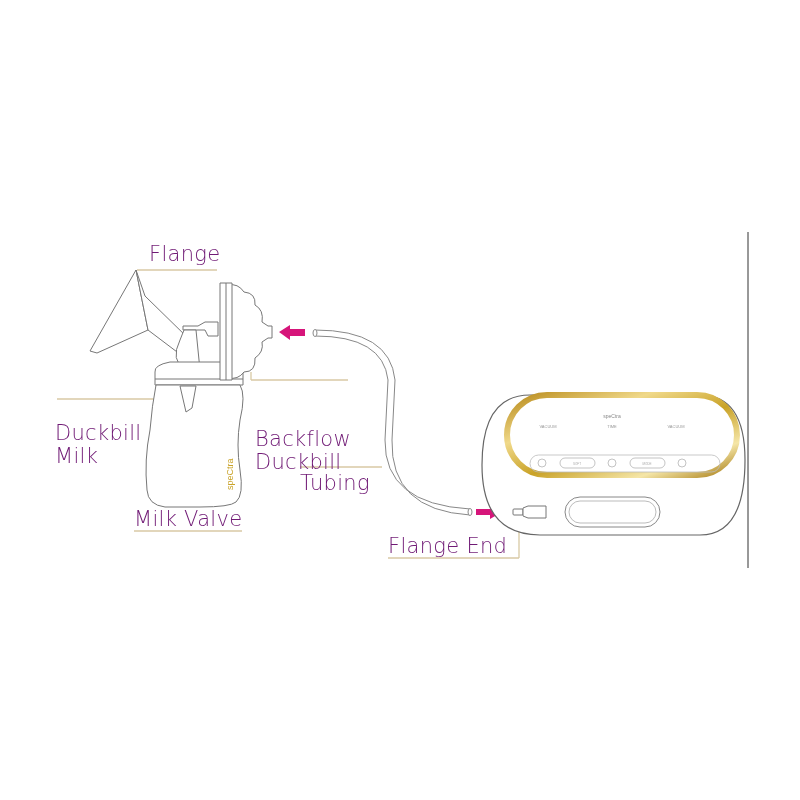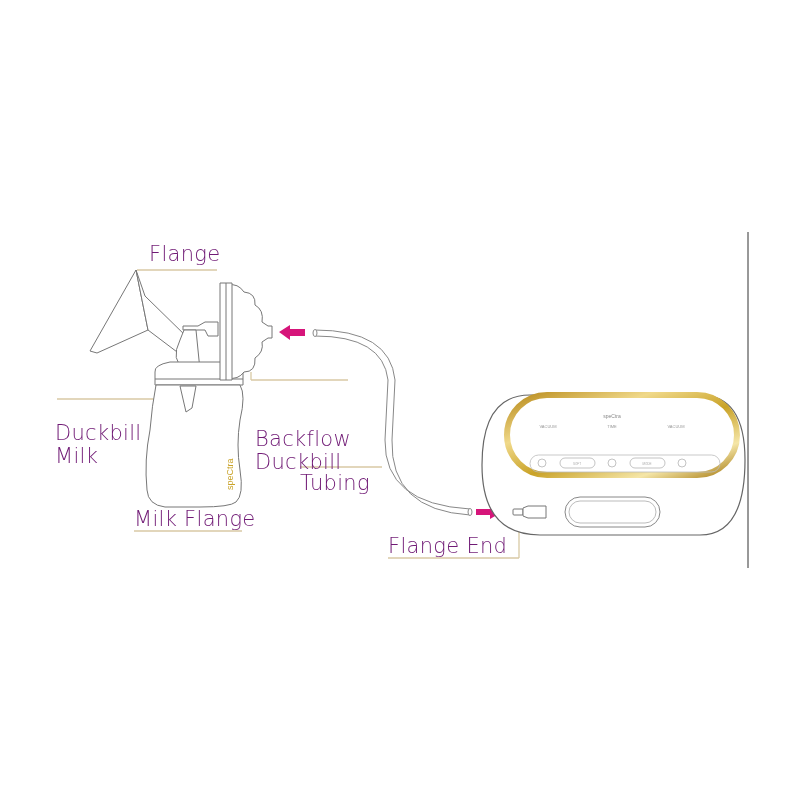--- a/index.html
+++ b/index.html
@@ -96,15 +96,15 @@
 
 <div class="label" style="left:149px; top:243px;">Flange</div>
 <div class="label multi" style="left:255px; top:380px;margin-top:48px;">
   <div>Backflow</div>
   <div>Duckbill</div>
 </div>
 <div class="label multi" style="left:55px; top:403px;margin-top:19px;">
   <div>Duckbill</div>
   <div>Milk</div>
 </div>
-<div class="label" style="left:134px; top:508px;">Milk Flange</div>
+<div class="label" style="left:134px; top:508px;">Milk Valve</div>
 <div class="label" style="left:300px; top:472px;">Tubing</div>
 <div class="label" style="left:388px; top:535px;">Flange End</div>
 
 </body></html>

